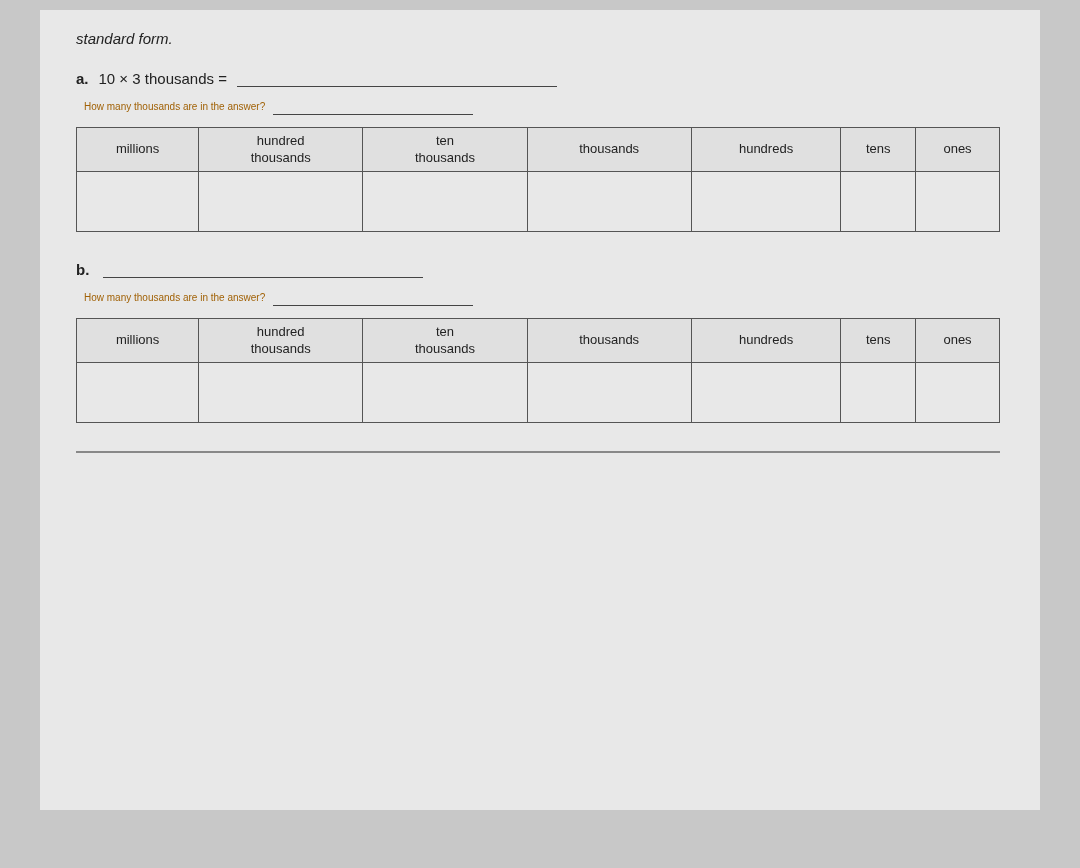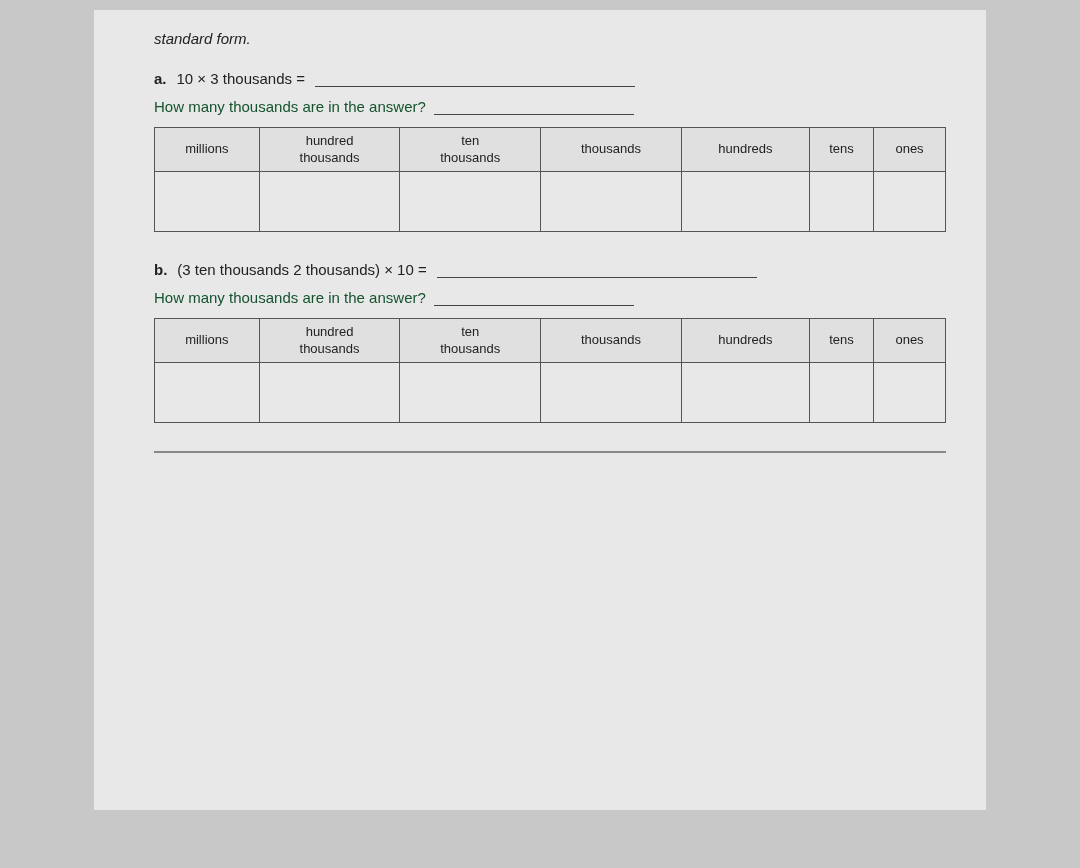--- a/index.html
+++ b/index.html
@@ -7,24 +7,24 @@
       background: #c8c8c8;
       font-family: Arial, sans-serif;
       display: flex;
       justify-content: center;
       align-items: flex-start;
       min-height: 868px;
       padding: 0;
     }
     .page {
       background: #e8e8e8;
-      width: 892px;
+      width: 1000px;
       min-height: 800px;
       margin-top: 10px;
-      padding: 20px 40px 40px 60px;
+      padding: 20px 40px 40px 36px;
       position: relative;
     }
     .header-text {
       font-size: 15px;
       color: #222;
       margin-bottom: 22px;
       font-style: italic;
     }
     .section {
       margin-bottom: 28px;
@@ -42,23 +42,23 @@
       margin-right: 4px;
     }
     .underline-field {
       display: inline-block;
       border-bottom: 1.5px solid #444;
       min-width: 320px;
       height: 18px;
       margin-left: 4px;
     }
     .follow-up {
-      font-size: 15px;
-      color: #14532d;
-      margin: 8px 0 12px 0;
+      font-size: 10px;
+      color: #a16207;
+      margin: 8px 0 12px 8px;
       display: flex;
       align-items: center;
       gap: 4px;
     }
     .follow-up .underline-field {
       min-width: 200px;
     }
     .place-value-table {
       width: 100%;
       border-collapse: collapse;
@@ -127,21 +127,20 @@
           <td></td>
           <td></td>
         </tr>
       </tbody>
     </table>
   </div>
 
   <div class="section">
     <div class="problem-line">
       <span class="problem-label">b.</span>
-      <span>(3 ten thousands 2 thousands) × 10 =</span>
       <span class="underline-field"></span>
     </div>
     <div class="follow-up">
       <span>How many thousands are in the answer?</span>
       <span class="underline-field"></span>
     </div>
     <table class="place-value-table">
       <thead>
         <tr>
           <th>millions</th>

